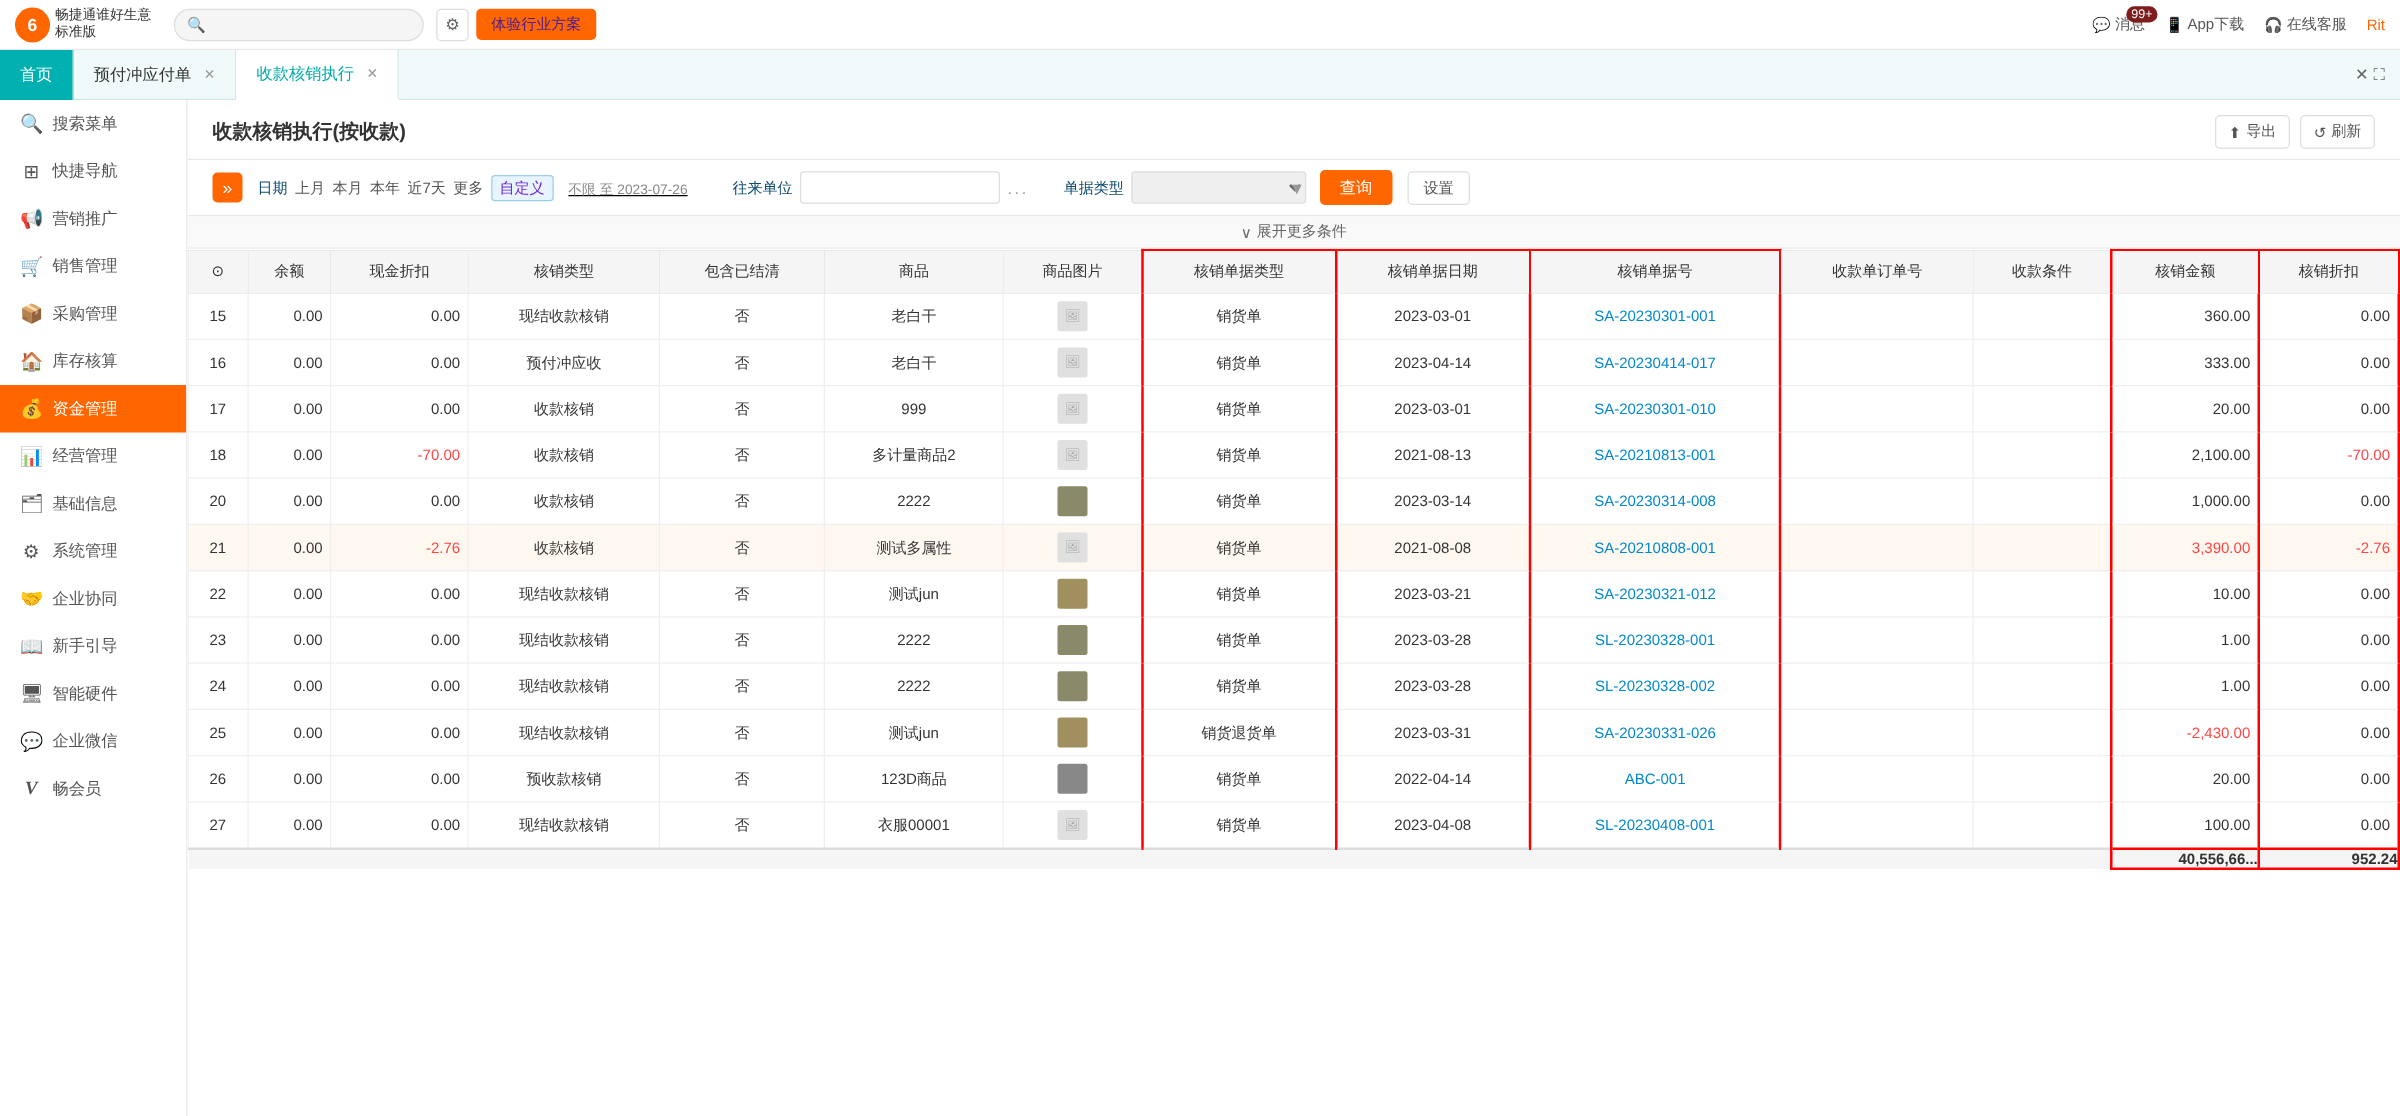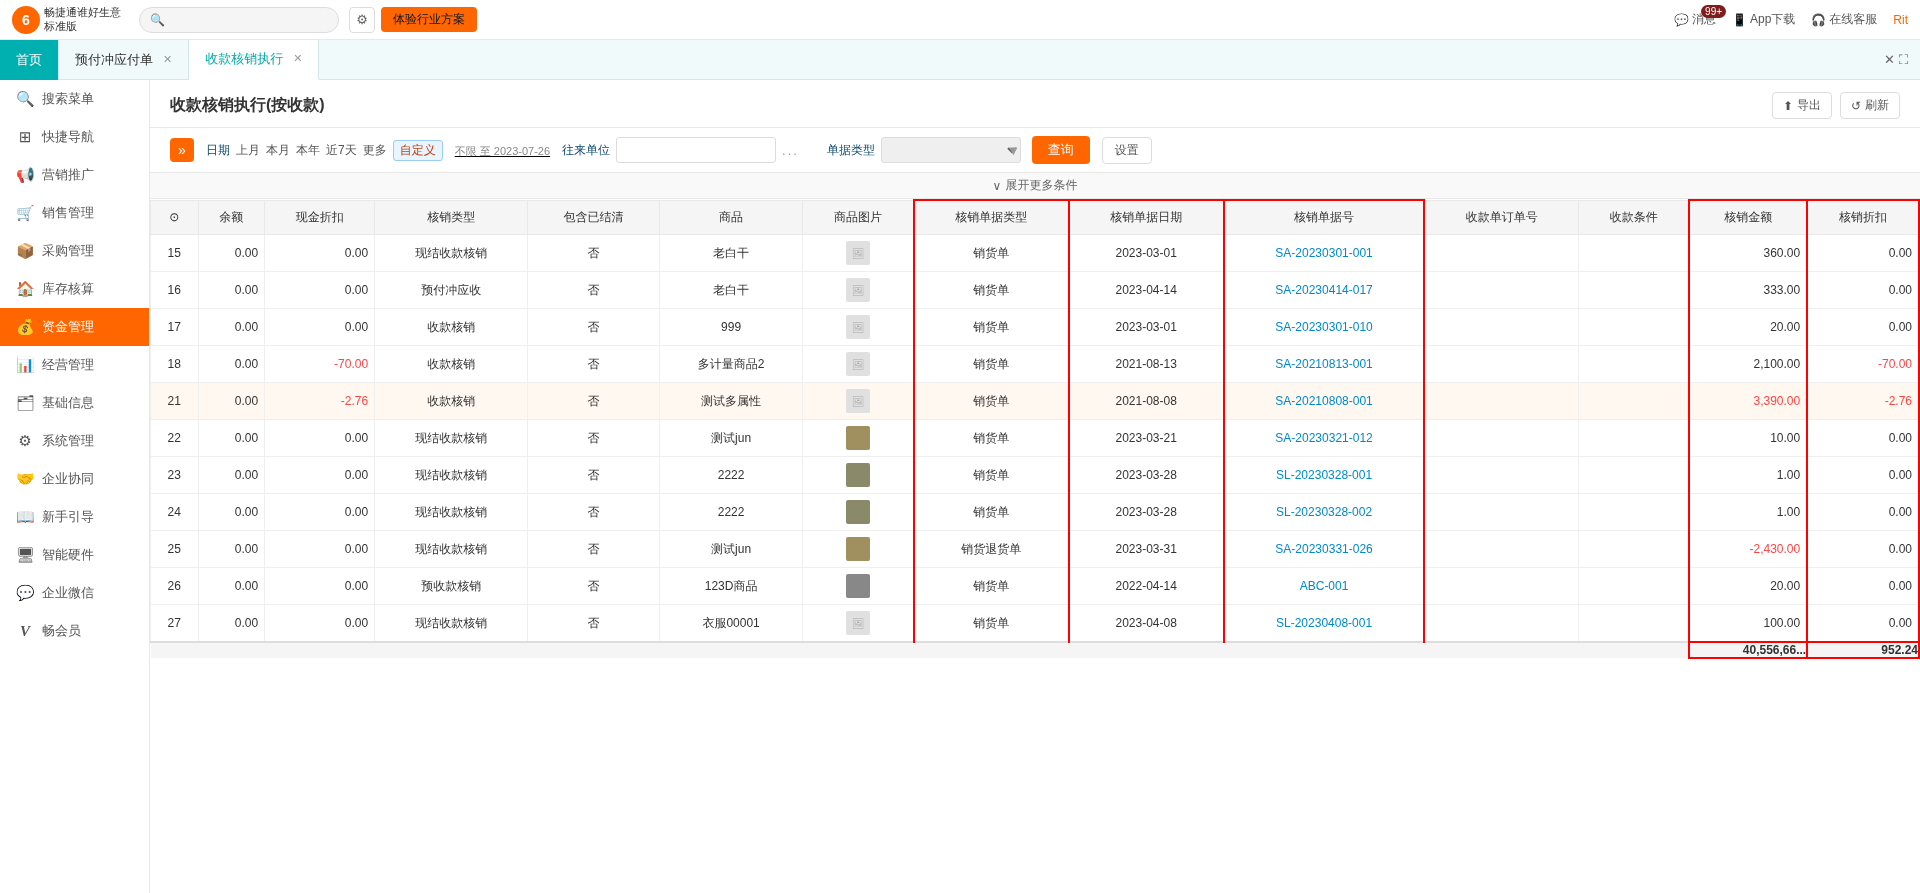--- a/index.html
+++ b/index.html
@@ -67,21 +67,21 @@
       color: #fff;
       font-size: 10px;
       padding: 1px 4px;
       border-radius: 8px;
       position: absolute;
       top: -6px;
       right: -10px;
     }
     .industry-btn {
       background: #ff6600;
-      color: #0f172a;
+      color: #4c1d95;
       border: none;
       border-radius: 4px;
       padding: 4px 12px;
       font-size: 12px;
       cursor: pointer;
     }
     .gear-btn {
       width: 26px;
       height: 26px;
       border: 1px solid #ddd;
@@ -241,21 +241,21 @@
     }
     .filter-label { color: #0c4a6e; font-size: 12px; }
     .filter-link {
       color: #555;
       font-size: 12px;
       cursor: pointer;
       text-decoration: none;
     }
     .filter-custom {
       background: #e8f4ff;
-      color: #c2410c;
+      color: #6d28d9;
       border: 1px solid #99ccee;
       border-radius: 3px;
       padding: 1px 6px;
       font-size: 12px;
       cursor: pointer;
     }
     .filter-date-range {
       color: #888;
       font-size: 11px;
       margin-top: 2px;
@@ -533,21 +533,21 @@
         <span class="filter-link">本年</span>
         <span class="filter-link">近7天</span>
         <span class="filter-link">更多</span>
         <span class="filter-custom">自定义</span>
       </div>
 
       <div style="display:flex;flex-direction:column;align-items:flex-start;text-decoration:underline;">
         <div class="filter-date-range">不限 至 2023-07-26</div>
       </div>
 
-      <div class="filter-group" style="margin-left:0;align-items:center;">
+      <div class="filter-group" style="margin-left:24px;align-items:center;">
         <span class="filter-label">往来单位</span>
         <input class="filter-input" type="text" style="">
         <span class="filter-dots">...</span>
       </div>
 
       <div class="filter-group" style="margin-left:16px;">
         <span class="filter-label">单据类型</span>
         <select class="filter-select">
           <option value=""></option>
         </select>
@@ -651,20 +651,38 @@
                 <div class="image-placeholder">🖼</div>
               </td>
     <td style="border-left:2px solid red;border-right:2px solid red;">销货单</td>
     <td style="border-left:2px solid red;border-right:2px solid red;">2021-08-13</td>
     <td style="border-left:2px solid red;border-right:2px solid red;"><span class="link-text">SA-20210813-001</span></td>
     <td></td>
     <td></td>
     <td class="num-col " style="border-left:2px solid red;border-right:2px solid red;">2,100.00</td>
     <td class="num-col red-text" style="border-left:2px solid red;border-right:2px solid red;">-70.00</td>
   </tr>
+            <tr>
+    <td>20</td>
+    <td class="num-col">0.00</td>
+    <td class="num-col ">0.00</td>
+    <td>收款核销</td>
+    <td>否</td>
+    <td>2222</td>
+    <td>
+                <div class="image-placeholder has-img" style="background:#8a8a6a;"></div>
+              </td>
+    <td style="border-left:2px solid red;border-right:2px solid red;">销货单</td>
+    <td style="border-left:2px solid red;border-right:2px solid red;">2023-03-14</td>
+    <td style="border-left:2px solid red;border-right:2px solid red;"><span class="link-text">SA-20230314-008</span></td>
+    <td></td>
+    <td></td>
+    <td class="num-col " style="border-left:2px solid red;border-right:2px solid red;">1,000.00</td>
+    <td class="num-col " style="border-left:2px solid red;border-right:2px solid red;">0.00</td>
+  </tr>
             <tr class="highlighted">
     <td>21</td>
     <td class="num-col">0.00</td>
     <td class="num-col red-text">-2.76</td>
     <td>收款核销</td>
     <td>否</td>
     <td>测试多属性</td>
     <td>
                 <div class="image-placeholder">🖼</div>
               </td>

